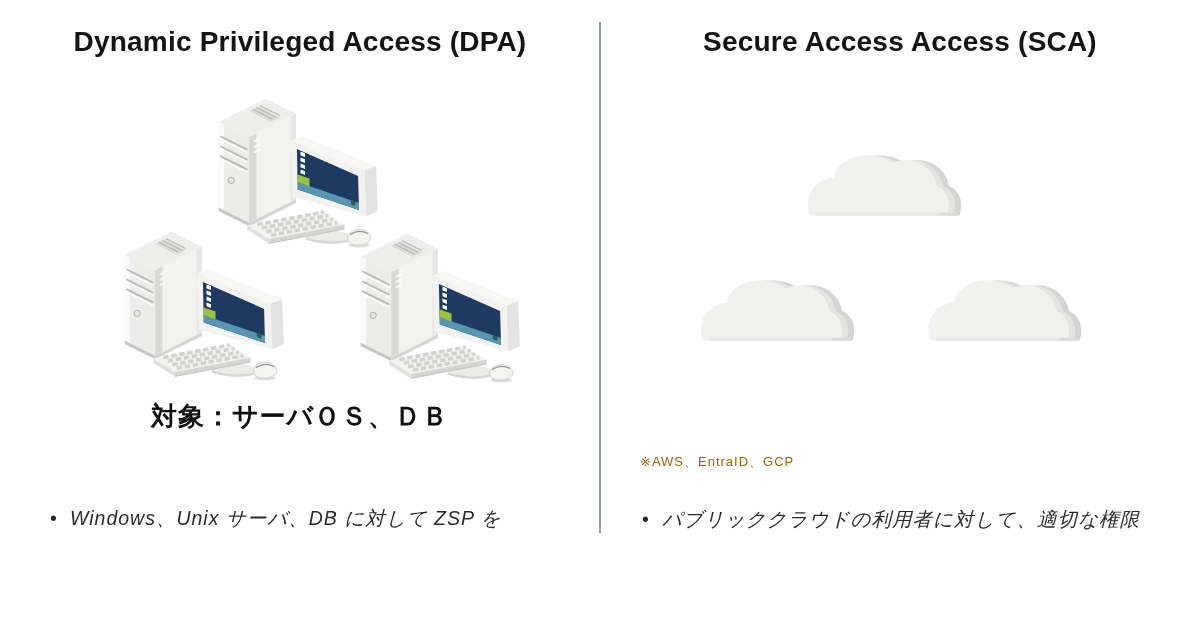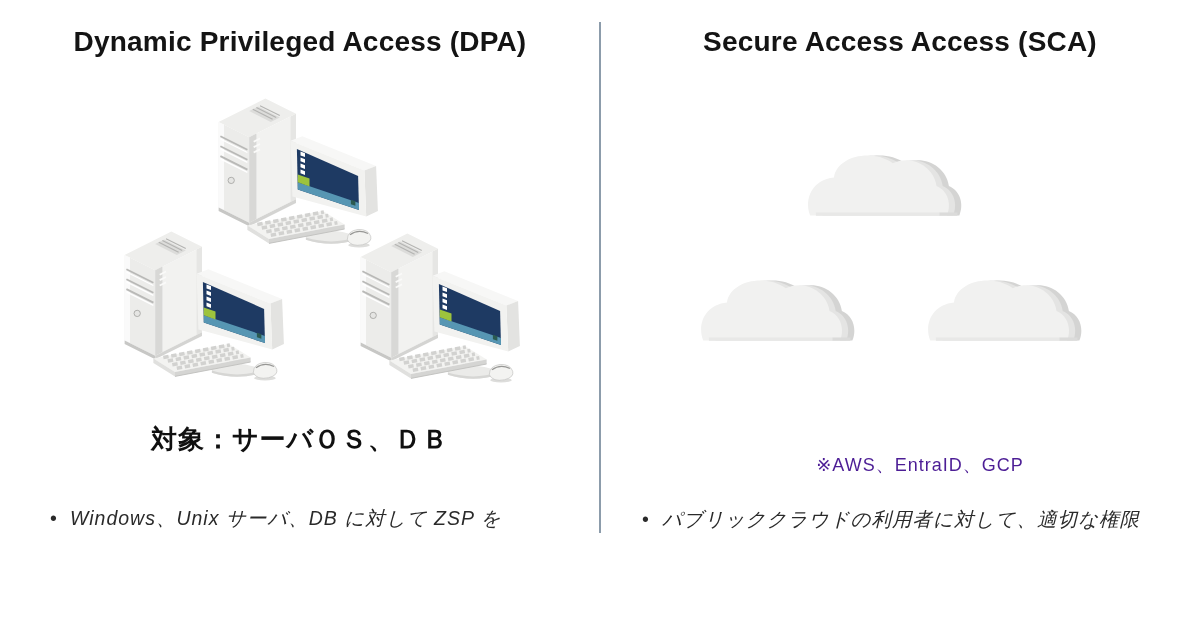--- a/index.html
+++ b/index.html
@@ -15,26 +15,26 @@
   .title.left  { left:0; }
   .title.right { left:600px; }
   .divider {
     position:absolute; left:599px; top:22px; width:2px; height:596px;
     background:#8c9cab;
   }
   .target {
     position:absolute; width:600px; text-align:center;
     font-size:26px; font-weight:700; letter-spacing:1px; color:#101010;
   }
-  .target.left  { left:0;     top:422px; }
+  .target.left  { left:0;     top:399px; }
   .target.right { left:600px; top:417px; }
   .target sup { font-size:15px; font-weight:700; }
   .note {
-    position:absolute; left:640px; top:453px; width:560px; text-align:center;
-    font-size:18px; letter-spacing:1px; color:#4c1d95;
+    position:absolute; left:640px; top:453px; width:560px; text-align:left;
+    font-size:13px; letter-spacing:1px; color:#a16207;
   }
   .bullets {
     position:absolute; font-size:19.5px; line-height:29px;
     letter-spacing:1px; color:#2a2a2a;
   }
   .bullets.left-b  { left:50px;  top:504px; width:530px; }
   .bullets.right-b { left:642px; top:505px; width:530px; }
   .bullet { display:flex; }
   .bullet .mark { flex:0 0 20px; width:20px; }
   .bullet .btxt { white-space:pre-line;font-style:italic; }

